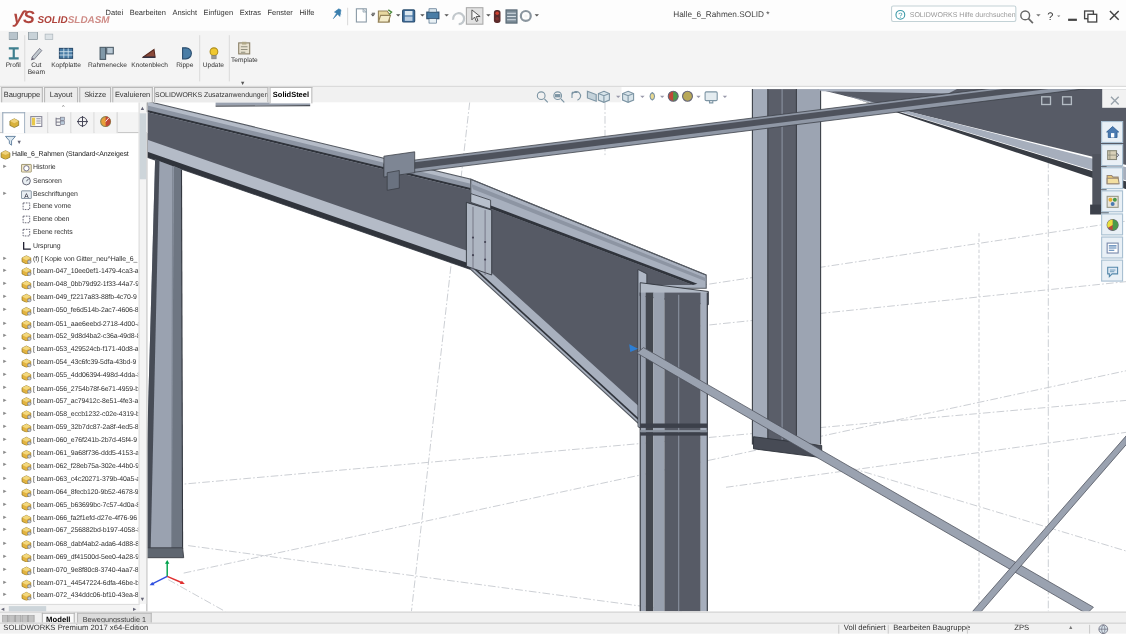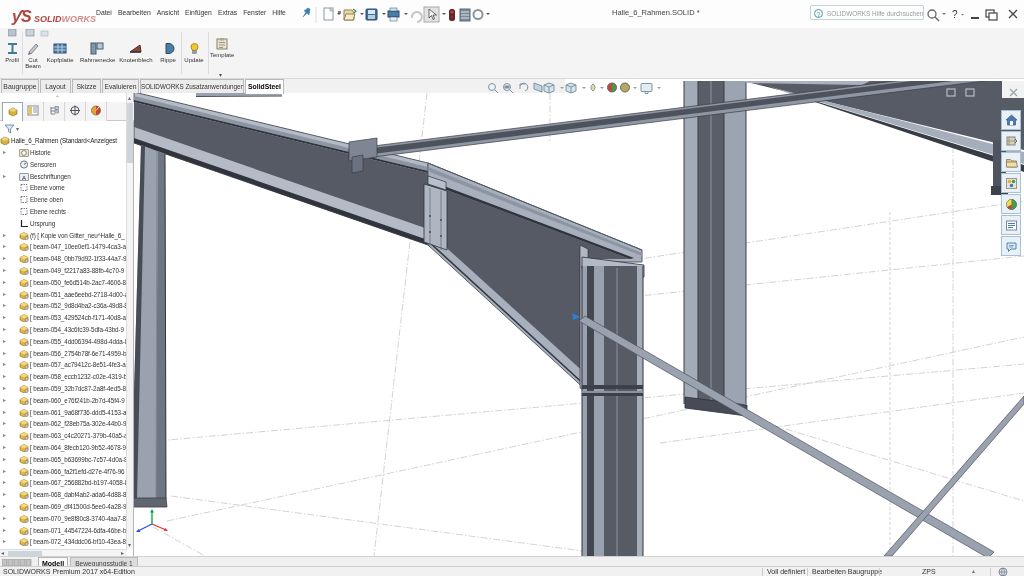--- a/index.html
+++ b/index.html
@@ -159,21 +159,21 @@
  <path d="M152 524 V511" stroke="#00a14b"></path>
  <path d="M152 509 l-2 3.5 h4 z" fill="#00a14b" stroke="none"></path>
  <path d="M152 524 L166 530" stroke="#e03030"></path>
  <path d="M168 531 l-4.5 -0.2 l1.8 -2.8 z" fill="#e03030" stroke="none"></path>
  <path d="M152 524 L138 531" stroke="#3050e0"></path>
  <path d="M136 532 l4.5 0 l-2 -3 z" fill="#3050e0" stroke="none"></path>
 </g>
 </svg>
 
 <div id="titlebar">
- <div id="logo"><span style="font-size:16px">ƴS</span> <span style="font-size:9px">SOLID<span class="w">WORKS</span></span></div>
+ <div id="logo"><span style="font-size:16px">ƴS</span> <span style="font-size:9px">SOLID<span class="w">SLDASM</span></span></div>
  <div id="menus"><span>Datei</span><span>Bearbeiten</span><span>Ansicht</span><span>Einfügen</span><span>Extras</span><span>Fenster</span><span>Hilfe</span></div>
  <svg class="tbico" style="left:300px" width="190" height="18">
   <path d="M6 3 l4 4 M8 2 l2 1 -1 6 -2 -2 -4 4 3 -5 -2 -1 z" fill="#3a7fae" stroke="#3a7fae" stroke-width="0.5"></path>
   <line x1="16" y1="1" x2="16" y2="17" stroke="#ddd"></line>
   <rect x="24" y="2" width="9" height="12" fill="#fff" stroke="#8a9aa6"></rect>
       <path d="M30 2 l3 3 h-3 z" fill="#d8e2e8" stroke="#8a9aa6" stroke-width="0.6"></path>
   <path d="M38 6 h3 z" stroke="#555"></path>
       <path d="M37 7 l2 2 2 -2 z" fill="#555"></path>
   <path d="M44 4 h8 l2 3 v7 h-10 z" fill="#e8d8a0" stroke="#95835a"></path>
       <path d="M46 8 l9 0 -2 6 h-9 z" fill="#f4ecca" stroke="#95835a"></path>

